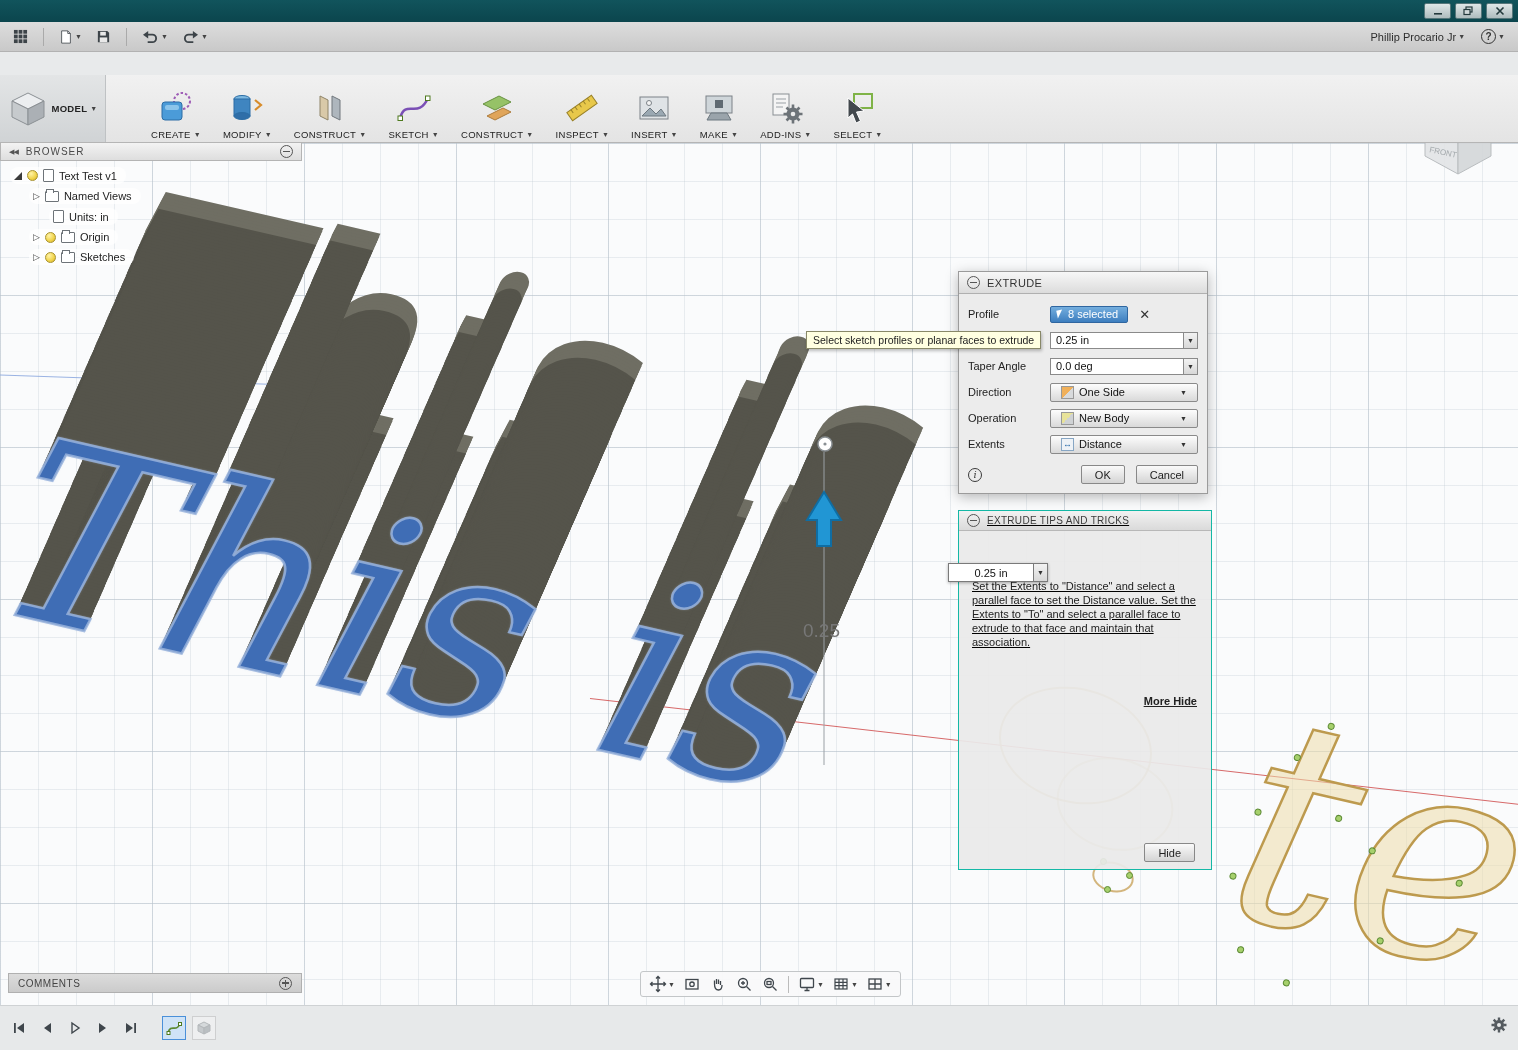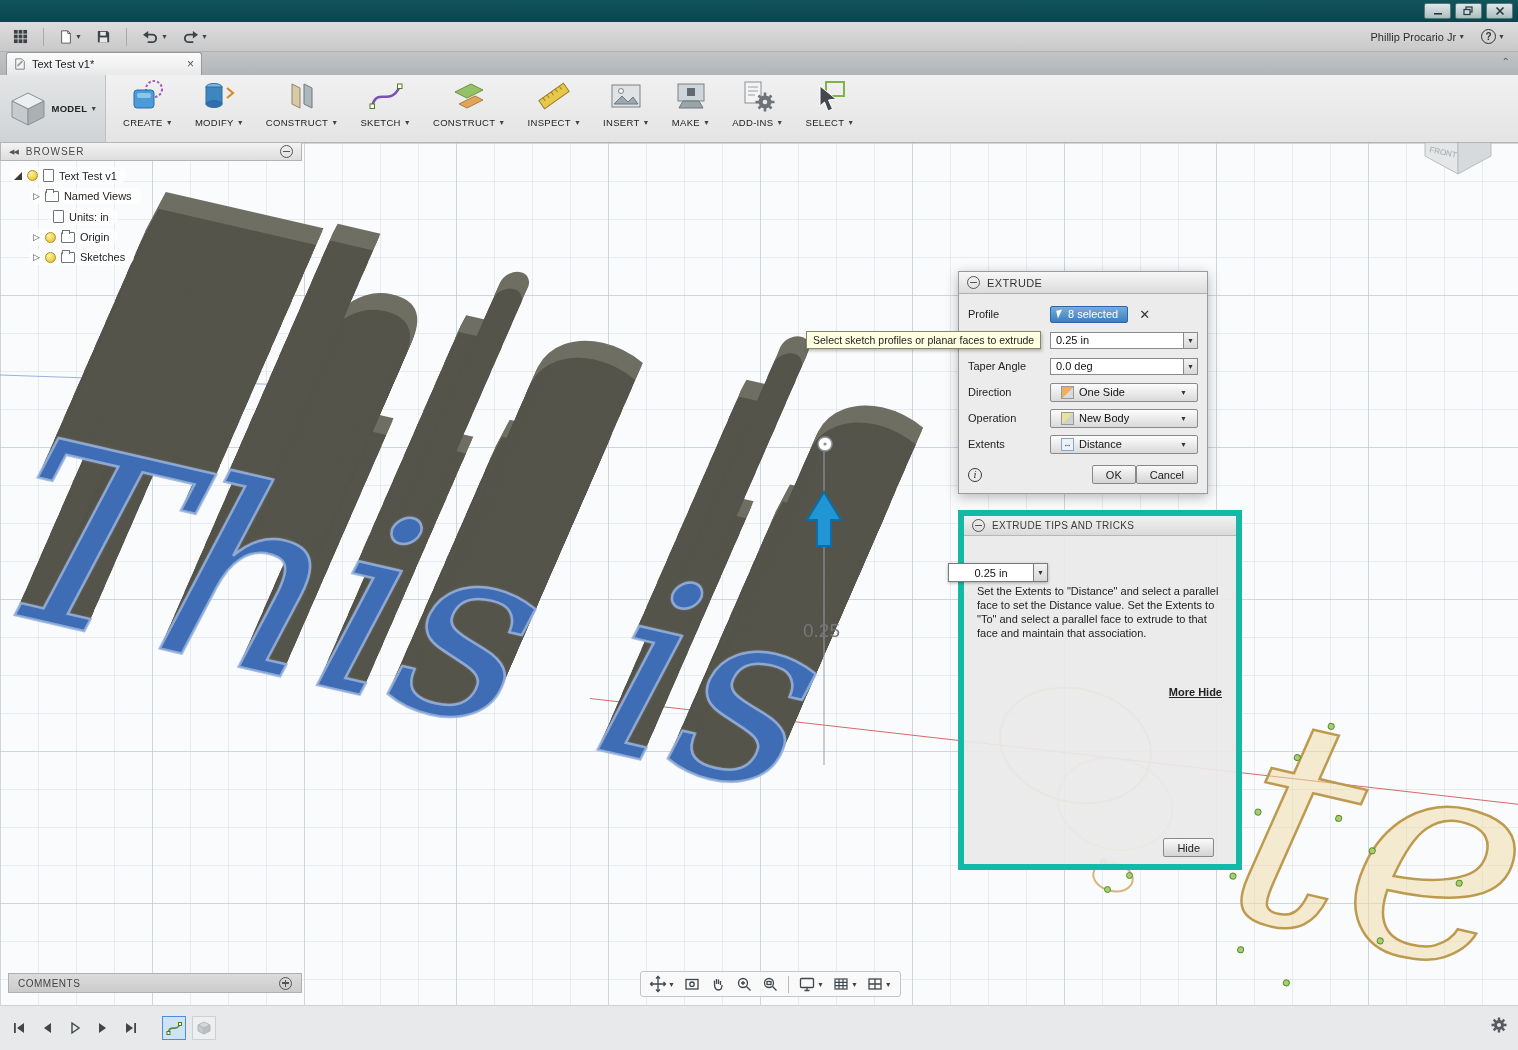--- a/index.html
+++ b/index.html
@@ -24,21 +24,21 @@
   .tabbar { position:absolute; top:52px; left:0; width:100%; height:23px; background:linear-gradient(#c2c5c7,#b2b5b7); z-index:40; }
   .tab { position:absolute; left:6px; top:0; width:196px; height:23px; background:linear-gradient(#fcfcfc,#e9e9e9); border:1px solid #98999b; border-bottom:none; border-radius:3px 3px 0 0; display:flex; align-items:center; padding:0 7px; gap:6px; font-size:11px; color:#222; }
   .tab .close { margin-left:auto; color:#555; font-size:12px; }
   .tab-chevron { position:absolute; right:8px; top:4px; font-size:10px; color:#555; }
 
   
   .ribbon { position:absolute; top:75px; left:0; width:100%; height:68px; background:linear-gradient(#f1f1f1,#e4e4e4); border-bottom:1px solid #b5b5b5; z-index:40; display:flex; align-items:stretch; }
   .model-block { width:106px; background:linear-gradient(#e3e5e6,#d0d3d5); border-right:1px solid #bfc2c4; display:flex; flex-direction:row; align-items:center; justify-content:center; gap:2px; }
   .rlabel { font-size:9.5px; color:#222; letter-spacing:.3px; display:flex; align-items:center; gap:3px; }
   .model-block .rlabel { font-weight:bold; }
-  .ritems { display:flex; align-items:flex-start; padding-left:6px; }
+  .ritems { display:flex; align-items:flex-end; padding-left:6px;margin-left:28px; }
   .ritem { display:flex; flex-direction:column; align-items:center; justify-content:center; gap:2px; padding:2px 11px; }
   .ricon { height:38px; display:flex; align-items:center; justify-content:center; }
 
   
   .canvas { position:absolute; top:143px; left:0; right:0; bottom:0; z-index:0;
     background-color:#fafbfc;
     background-image:
       linear-gradient(rgba(185,196,205,.55) 1px, transparent 1px),
       linear-gradient(90deg, rgba(185,196,205,.55) 1px, transparent 1px),
       linear-gradient(rgba(185,196,205,.28) 1px, transparent 1px),
@@ -106,30 +106,30 @@
   .tfield { flex:1; height:17px; background:#fff; border:1px solid #8a8a8a; font-size:11px; color:#111; display:flex; align-items:center; padding-left:5px; }
   .tdrop { width:14px; height:17px; border:1px solid #8a8a8a; border-left:none; background:linear-gradient(#f2f2f2,#d8d8d8); display:flex; align-items:center; justify-content:center; font-size:7px; color:#333; }
   .combo { flex:1; height:19px; border:1px solid #8a8a8a; border-radius:2px; background:linear-gradient(#fdfdfd,#d9d9d9); display:flex; align-items:center; padding:0 10px; gap:5px; font-size:11px; color:#111; }
   .combo .cend { margin-left:auto; font-size:7px; color:#333; }
   .cicon { width:13px; height:13px; border:1px solid #999; background:linear-gradient(135deg,#f0b05a 50%,#d8dadc 50%); }
   .cicon.op { background:linear-gradient(135deg,#e8e39a 50%,#cfd2d4 50%); }
   .cicon.ext { background:#eef2f6; color:#2b6ca8; font-size:9px; display:flex; align-items:center; justify-content:center; border:1px solid #87a6c4; }
   .dfooter { display:flex; align-items:center; margin-top:8px; }
   .infoc { width:14px; height:14px; border:1.5px solid #3a3a3a; border-radius:50%; font-family:"DejaVu Serif",serif; font-style:italic; font-size:10px; color:#3a3a3a; display:flex; align-items:center; justify-content:center; }
   .btn { height:19px; padding:0 13px; background:linear-gradient(#fafafa,#d4d4d4); border:1px solid #888; border-radius:2px; font-size:11px; color:#222; display:flex; align-items:center; }
-  .dfooter .btn { }
+  .dfooter .btn { margin-left:11px; }
   .dfooter .spacer { flex:1; }
 
   
-  .tips { position:absolute; left:958px; top:510px; width:284px; height:360px; background:rgba(233,233,233,.93); border:6px solid #14b8a6; z-index:9; }
+  .tips { position:absolute; left:958px; top:510px; width:254px; height:360px; background:rgba(233,233,233,.93); border:1px solid #14b8a6; z-index:9;text-decoration:underline; }
   .tips-header { height:20px; background:linear-gradient(#f2f2f2,#dadada); border-bottom:1px solid #b8b8b8; display:flex; align-items:center; gap:7px; padding:0 8px; }
   .tips-title { font-size:10px; color:#3c3c3c; letter-spacing:.3px; }
   .tips-body { padding:48px 13px 0 13px; font-size:11px; line-height:14px; color:#222; }
   .moreinfo { display:block; text-align:right; margin:46px 14px 0 0; font-size:11px; font-weight:bold; color:#222; text-decoration:underline; }
-  .hidebtn { position:absolute; right:22px; bottom:7px; }
+  .hidebtn { position:absolute; right:16px; bottom:7px; }
 
   
   .tooltip { position:absolute; left:806px; top:331px; background:#ffffe1; border:1px solid #888868; padding:2px 6px; font-size:10.5px; color:#222; z-index:30; box-shadow:1px 2px 3px rgba(0,0,0,.25); }
 
   
   .navbar { position:absolute; left:640px; top:971px; height:26px; background:rgba(248,249,250,.92); border:1px solid #c3c6c8; border-radius:3px; display:flex; align-items:center; padding:0 6px; gap:4px; z-index:8; }
   .navitem { display:flex; align-items:center; gap:1px; padding:1px 2px; }
   .navbar .sep { width:1px; height:17px; background:#bbb; margin:0 3px; }
 
   .comments { position:absolute; left:8px; top:973px; width:294px; height:20px; background:linear-gradient(#dcdcdc,#cbcbcb); border:1px solid #b0b0b0; display:flex; align-items:center; padding:0 9px; z-index:8; }
@@ -408,31 +408,20 @@
         <span class="username">Phillip Procario Jr</span>
         <span class="caret">▼</span>
       </span>
       <span class="qitem">
         <span class="helpcircle">?</span>
         <span class="caret">▼</span>
       </span>
     </span>
   </div>
 
-  <div class="tabbar">
-    <div class="tab">
-      <svg width="12" height="12" viewBox="0 0 14 14">
-          <path d="M2 1 h7 l3 3 v9 h-10 z" fill="#f4f4f4" stroke="#6d7378"></path>
-          <path d="M4 8 l5 -5 1.5 1.5 -5 5 -2 .5 z" fill="#9aa0a5"></path>
-        </svg>
-      <span>Text Test v1*</span>
-      <span class="close">×</span>
-    </div>
-    <span class="tab-chevron">⌃</span>
-  </div>
 
   <div class="ribbon">
     <div class="model-block">
       <span class="ricon">
         <svg width="42" height="40" viewBox="0 0 40 40">
             <polygon points="20,4 36,12 20,20 4,12" fill="#eceef0" stroke="#8b9094"></polygon>
             <polygon points="4,12 20,20 20,36 4,28" fill="#c6cacd" stroke="#8b9094"></polygon>
             <polygon points="36,12 20,20 20,36 36,28" fill="#abb0b5" stroke="#8b9094"></polygon>
           </svg>
       </span>

